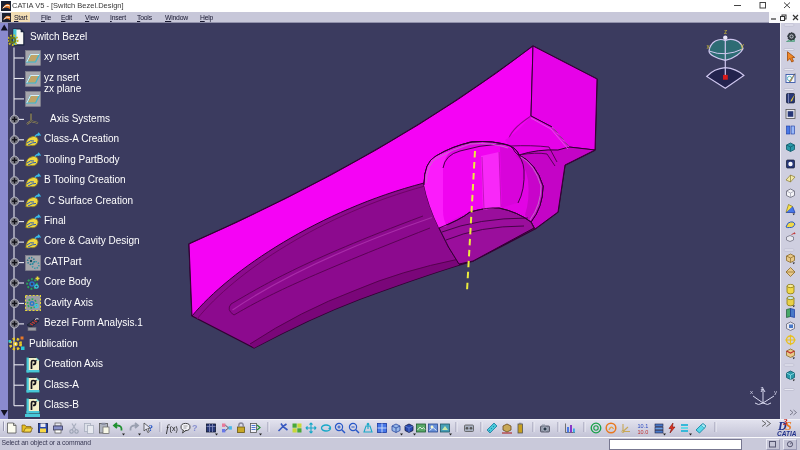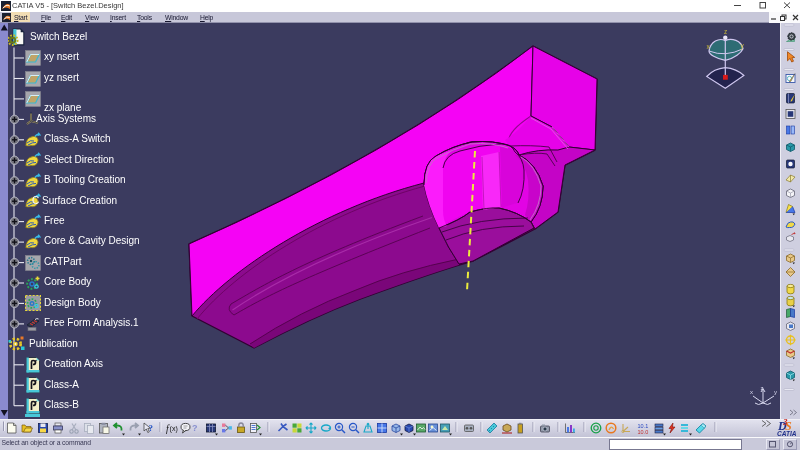--- a/index.html
+++ b/index.html
@@ -258,65 +258,65 @@
       <use href="#ic-plane" width="16" height="16"></use>
     </svg>
 <div class="trow" style="left:44px;top:51.3px">xy nsert</div>
 <svg class="ticon" style="left:25px;top:70.5px" width="16" height="16">
       <use href="#ic-plane" width="16" height="16"></use>
     </svg>
 <div class="trow" style="left:44px;top:71.8px">yz nsert</div>
 <svg class="ticon" style="left:25px;top:90.9px" width="16" height="16">
       <use href="#ic-plane" width="16" height="16"></use>
     </svg>
-<div class="trow" style="left:44px;top:102px">zx plane</div>
+<div class="trow" style="left:44px;top:83px">zx plane</div>
 <svg class="ticon" style="left:25px;top:111.4px" width="16" height="16">
       <use href="#ic-axis" width="16" height="16"></use>
     </svg>
-<div class="trow" style="left:36px;top:112.7px">Axis Systems</div>
+<div class="trow" style="left:50px;top:112.7px">Axis Systems</div>
 <svg class="ticon" style="left:25px;top:131.8px" width="16" height="16">
       <use href="#ic-surf" width="16" height="16"></use>
     </svg>
-<div class="trow" style="left:44px;top:133.2px">Class-A Switch</div>
+<div class="trow" style="left:44px;top:133.2px">Class-A Creation</div>
 <svg class="ticon" style="left:25px;top:152.3px" width="16" height="16">
       <use href="#ic-surf" width="16" height="16"></use>
     </svg>
-<div class="trow" style="left:44px;top:153.6px">Select Direction</div>
+<div class="trow" style="left:44px;top:153.6px">Tooling PartBody</div>
 <svg class="ticon" style="left:25px;top:172.8px" width="16" height="16">
       <use href="#ic-surf" width="16" height="16"></use>
     </svg>
 <div class="trow" style="left:44px;top:174.1px">B Tooling Creation</div>
 <svg class="ticon" style="left:25px;top:193.2px" width="16" height="16">
       <use href="#ic-surf" width="16" height="16"></use>
     </svg>
-<div class="trow" style="left:32px;top:194.5px">C Surface Creation</div>
+<div class="trow" style="left:48px;top:194.5px">C Surface Creation</div>
 <svg class="ticon" style="left:25px;top:213.6px" width="16" height="16">
       <use href="#ic-surf" width="16" height="16"></use>
     </svg>
-<div class="trow" style="left:44px;top:214.9px">Free</div>
+<div class="trow" style="left:44px;top:214.9px">Final</div>
 <svg class="ticon" style="left:25px;top:234.1px" width="16" height="16">
       <use href="#ic-surf" width="16" height="16"></use>
     </svg>
 <div class="trow" style="left:44px;top:235.4px">Core &amp; Cavity Design</div>
 <svg class="ticon" style="left:25px;top:254.6px" width="16" height="16">
       <use href="#ic-partbody" width="16" height="16"></use>
     </svg>
 <div class="trow" style="left:44px;top:255.9px">CATPart</div>
 <svg class="ticon" style="left:25px;top:275.0px" width="16" height="16">
       <use href="#ic-gear" width="16" height="16"></use>
     </svg>
 <div class="trow" style="left:44px;top:276.3px">Core Body</div>
 <svg class="ticon" style="left:25px;top:295.4px" width="16" height="16">
       <use href="#ic-gearbox" width="16" height="16"></use>
     </svg>
-<div class="trow" style="left:44px;top:296.8px">Design Body</div>
+<div class="trow" style="left:44px;top:296.8px">Cavity Axis</div>
 <svg class="ticon" style="left:25px;top:315.9px" width="18" height="16">
       <use href="#ic-freeform" width="18" height="16"></use>
     </svg>
-<div class="trow" style="left:44px;top:317.2px">Free Form Analysis.1</div>
+<div class="trow" style="left:44px;top:317.2px">Bezel Form Analysis.1</div>
 <svg class="ticon" style="left:8px;top:336.4px" width="17" height="15">
       <use href="#ic-pub" width="17" height="15"></use>
     </svg>
 <div class="trow" style="left:29px;top:337.7px">Publication</div>
 <svg class="ticon" style="left:25px;top:356.8px" width="16" height="16">
       <use href="#ic-picon" width="16" height="16"></use>
     </svg>
 <div class="trow" style="left:44px;top:358.1px">Creation Axis</div>
 <svg class="ticon" style="left:25px;top:377.2px" width="16" height="16">
       <use href="#ic-picon" width="16" height="16"></use>

